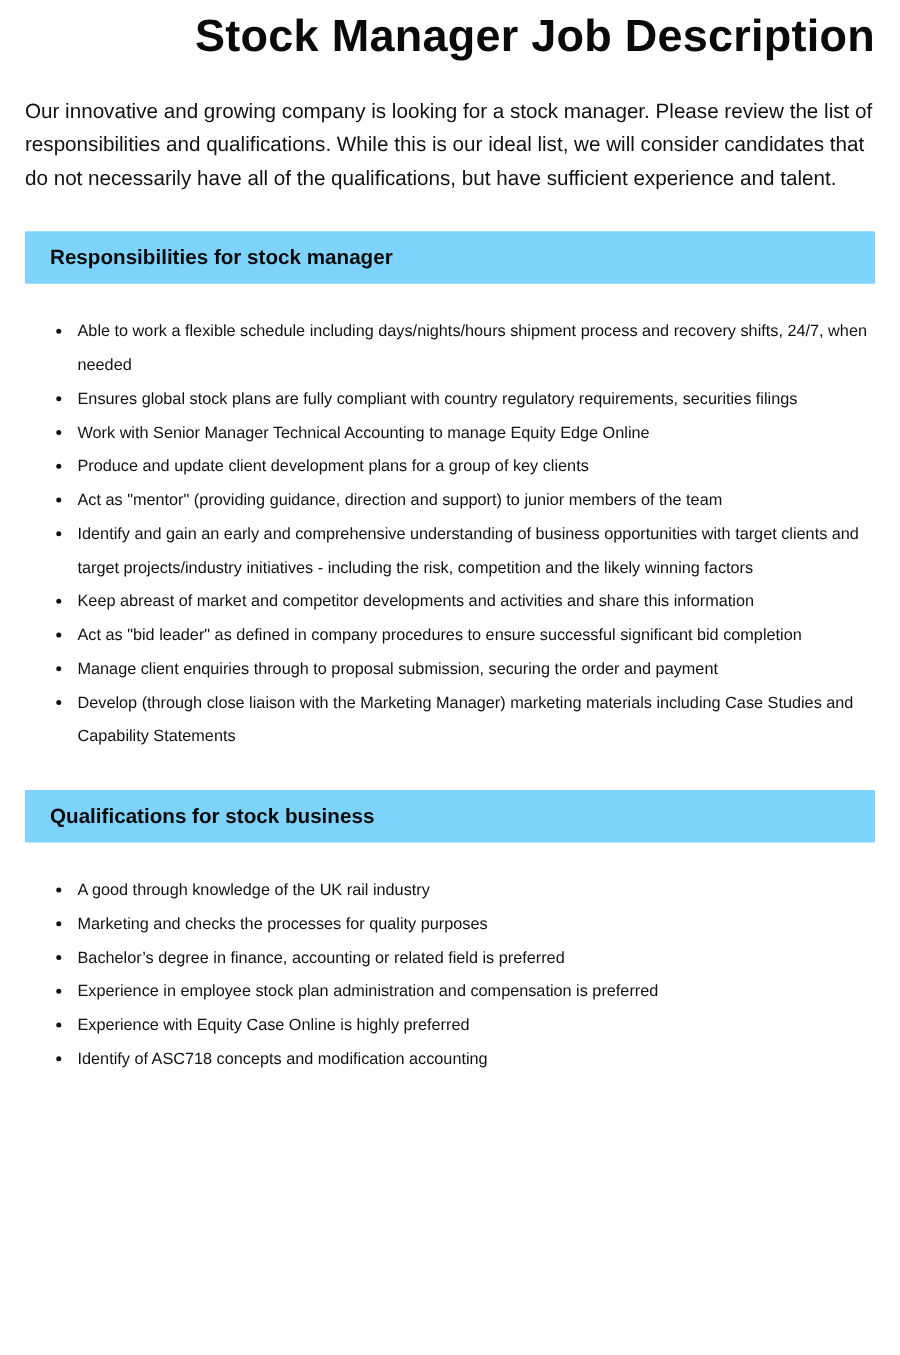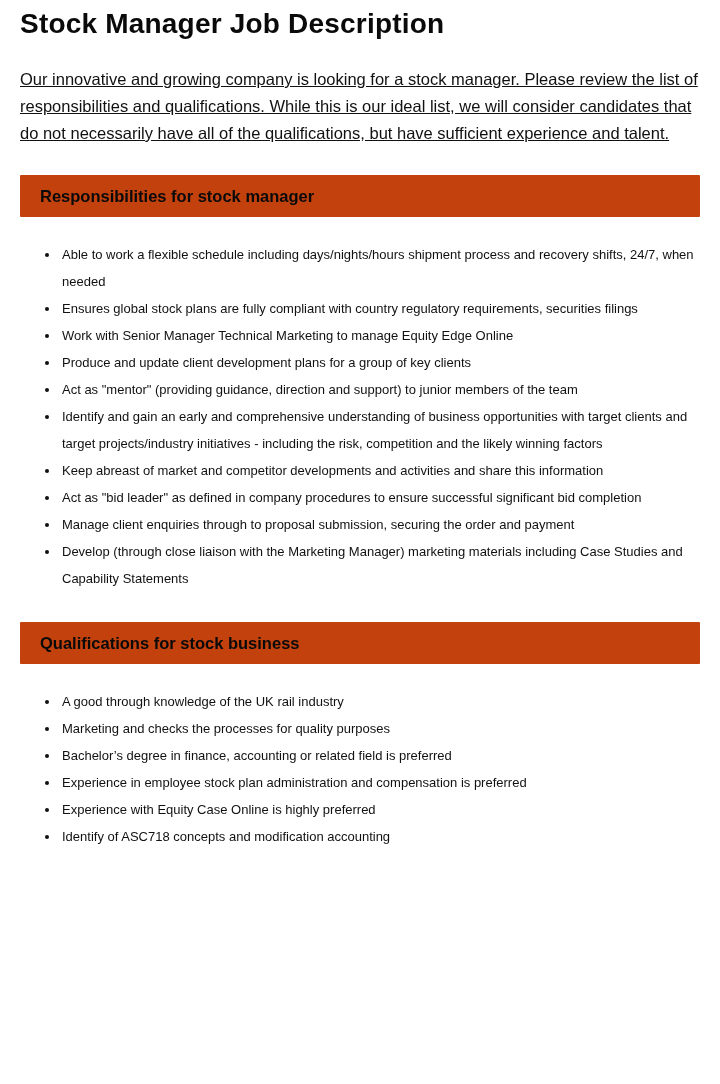--- a/index.html
+++ b/index.html
@@ -9,37 +9,36 @@
     min-height: 1084px;
     margin: 0 auto;
     font-family: "Liberation Sans", sans-serif;
     color: #111111;
     -webkit-font-smoothing: antialiased;
   }
   .page {
     padding: 6px 20px 30px 20px;
   }
   .doc-title {
-    text-align: left;
-    font-size: 28px;
+    text-align: right;
+    font-size: 36px;
     font-weight: 700;
     letter-spacing: 0.2px;
     margin-top: 2px;
     margin-bottom: 26px;
     color: #0a0a0a;
   }
   .intro {
     font-size: 16.5px;
     line-height: 27px;
     color: #111111;
     margin-bottom: 28px;
-    text-decoration: underline;
   }
   .section-header {
-    background: #c2410c;
+    background: #7dd3fc;
     padding: 11px 20px;
     margin: 0 0 24px 0;
     border-radius: 1px;
   }
   .section-header h2 {
     font-size: 16.5px;
     font-weight: 700;
     color: #0a0a0a;
     line-height: 20px;
   }
@@ -68,21 +67,21 @@
 
   <p class="intro">Our innovative and growing company is looking for a stock manager. Please review the list of responsibilities and qualifications. While this is our ideal list, we will consider candidates that do not necessarily have all of the qualifications, but have sufficient experience and talent.</p>
 
   <div class="section-header">
     <h2>Responsibilities for stock manager</h2>
   </div>
 
   <ul class="bullet-list">
     <li>Able to work a flexible schedule including days/nights/hours shipment process and recovery shifts, 24/7, when needed</li>
     <li>Ensures global stock plans are fully compliant with country regulatory requirements, securities filings</li>
-    <li>Work with Senior Manager Technical Marketing to manage Equity Edge Online</li>
+    <li>Work with Senior Manager Technical Accounting to manage Equity Edge Online</li>
     <li>Produce and update client development plans for a group of key clients</li>
     <li>Act as "mentor" (providing guidance, direction and support) to junior members of the team</li>
     <li>Identify and gain an early and comprehensive understanding of business opportunities with target clients and target projects/industry initiatives - including the risk, competition and the likely winning factors</li>
     <li>Keep abreast of market and competitor developments and activities and share this information</li>
     <li>Act as "bid leader" as defined in company procedures to ensure successful significant bid completion</li>
     <li>Manage client enquiries through to proposal submission, securing the order and payment</li>
     <li>Develop (through close liaison with the Marketing Manager) marketing materials including Case Studies and Capability Statements</li>
   </ul>
 
   <div class="section-header">

